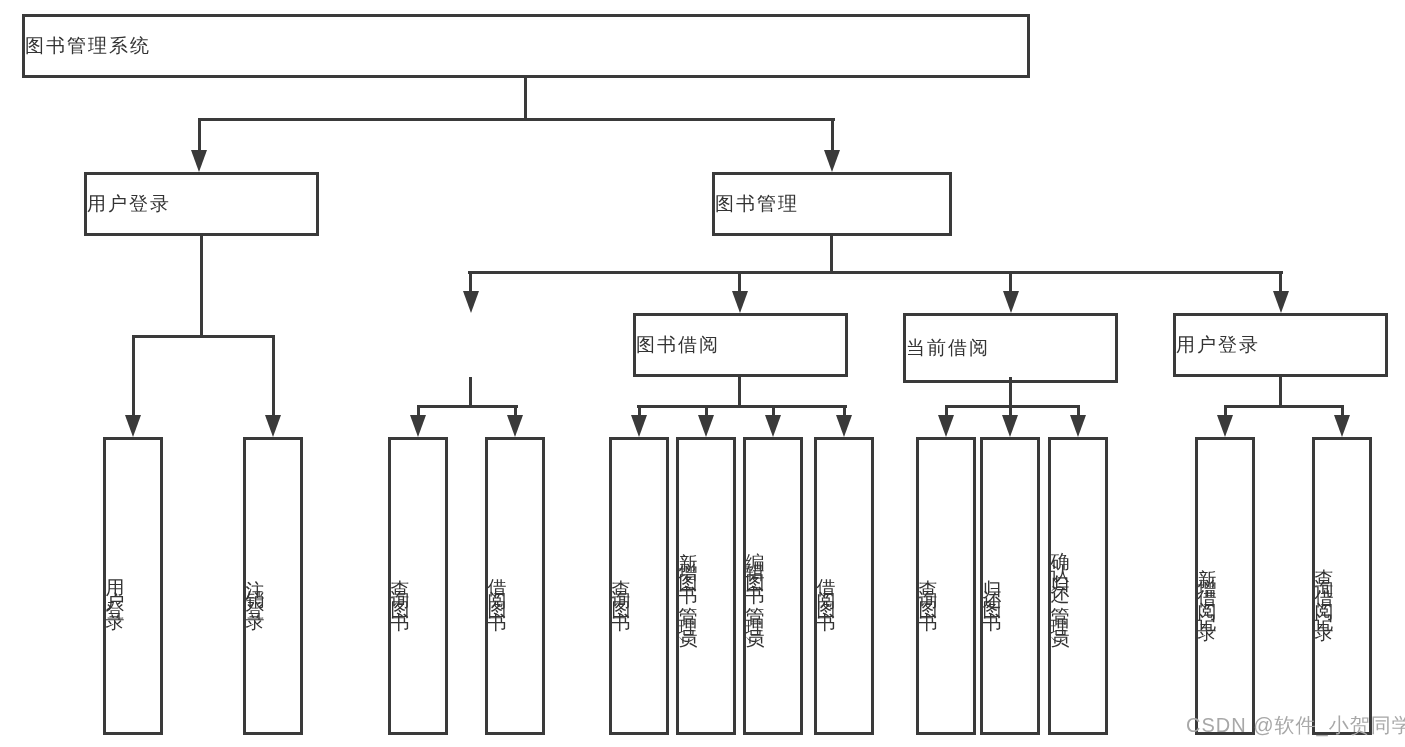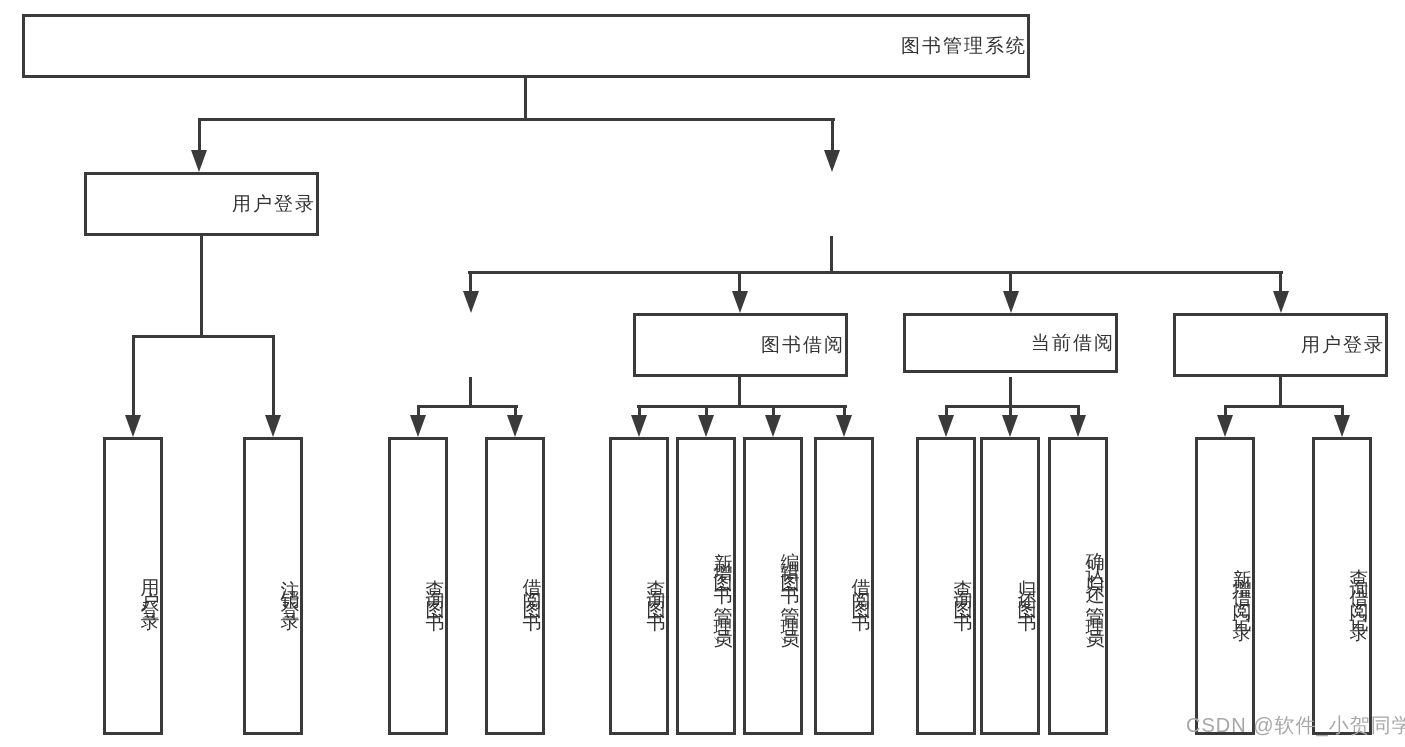--- a/index.html
+++ b/index.html
@@ -4,21 +4,21 @@
 <style>
   :root { --line:#3a3a3a; --text:#333333; --wm:#a8a8a8; }
   * { box-sizing:border-box; }
   html,body { margin:0; padding:0; background:#ffffff; }
   .canvas {
     position:relative; width:1405px; height:747px; background:#ffffff;
     font-family:"Liberation Sans", sans-serif; overflow:hidden;
   }
   .box {
     position:absolute; border:3px solid var(--line); background:#ffffff;
-    display:flex; align-items:center; justify-content:flex-end; color:var(--text);
+    display:flex; align-items:center; justify-content:flex-start; color:var(--text);
   }
   .hbox { font-size:19px; letter-spacing:2px; }
   .vbox span {
     writing-mode:vertical-rl; text-orientation:mixed;
     font-size:19px; letter-spacing:11px; line-height:1;
   }
   .ln { position:absolute; background:var(--line); }
   .arr {
     position:absolute; width:0; height:0;
     border-left:8px solid transparent; border-right:8px solid transparent;
@@ -41,20 +41,23 @@
   <div class="ln" style="left:524px;top:78px;width:3px;height:43px"></div>
   <div class="ln" style="left:198px;top:118px;width:637px;height:3px"></div>
   <div class="ln" style="left:198px;top:118px;width:3px;height:34px"></div>
   <div class="arr" style="left:191px;top:150px"></div>
   <div class="ln" style="left:831px;top:118px;width:3px;height:34px"></div>
   <div class="arr" style="left:824px;top:150px"></div>
 
   <div class="box hbox" style="left:84px;top:172px;width:235px;height:64px">
     <span>用户登录</span>
   </div>
+  <div class="box hbox" style="left:712px;top:172px;width:240px;height:64px">
+    <span>图书管理</span>
+  </div>
 
   <div class="ln" style="left:200px;top:236px;width:3px;height:102px"></div>
   <div class="ln" style="left:132px;top:335px;width:143px;height:3px"></div>
   <div class="ln" style="left:132px;top:335px;width:3px;height:82px"></div>
   <div class="arr" style="left:125px;top:415px"></div>
   <div class="ln" style="left:272px;top:335px;width:3px;height:82px"></div>
   <div class="arr" style="left:265px;top:415px"></div>
 
   <div class="ln" style="left:830px;top:236px;width:3px;height:38px"></div>
   <div class="ln" style="left:468px;top:271px;width:815px;height:3px"></div>
@@ -63,21 +66,21 @@
   <div class="ln" style="left:738px;top:271px;width:3px;height:22px"></div>
   <div class="arr" style="left:732px;top:291px"></div>
   <div class="ln" style="left:1009px;top:271px;width:3px;height:22px"></div>
   <div class="arr" style="left:1003px;top:291px"></div>
   <div class="ln" style="left:1279px;top:271px;width:3px;height:22px"></div>
   <div class="arr" style="left:1273px;top:291px"></div>
 
   <div class="box hbox" style="left:633px;top:313px;width:215px;height:64px">
     <span>图书借阅</span>
   </div>
-  <div class="box hbox" style="left:903px;top:313px;width:215px;height:60px">
+  <div class="box hbox" style="left:903px;top:313px;width:215px;height:70px">
     <span>当前借阅</span>
   </div>
   <div class="box hbox" style="left:1173px;top:313px;width:215px;height:64px">
     <span>用户登录</span>
   </div>
 
   <div class="ln" style="left:469px;top:377px;width:3px;height:31px"></div>
   <div class="ln" style="left:417px;top:405px;width:101px;height:3px"></div>
   <div class="ln" style="left:417px;top:405px;width:3px;height:12px"></div>
   <div class="arr" style="left:410px;top:415px"></div>

